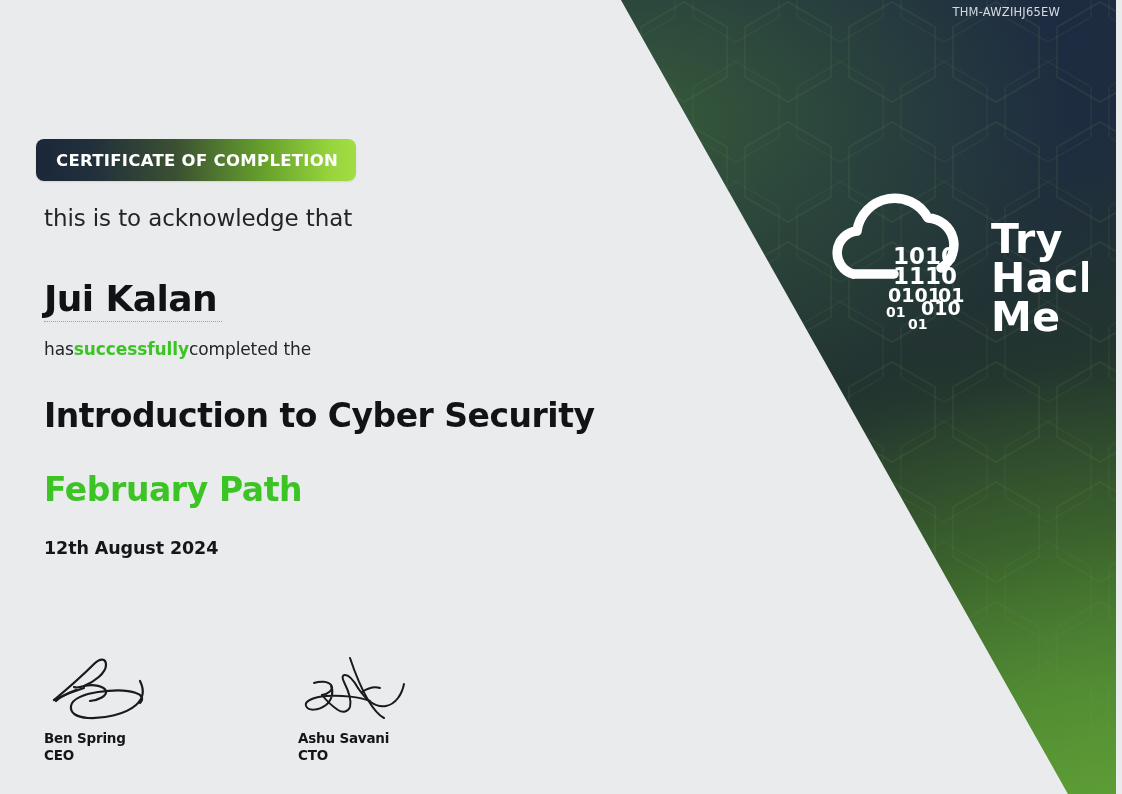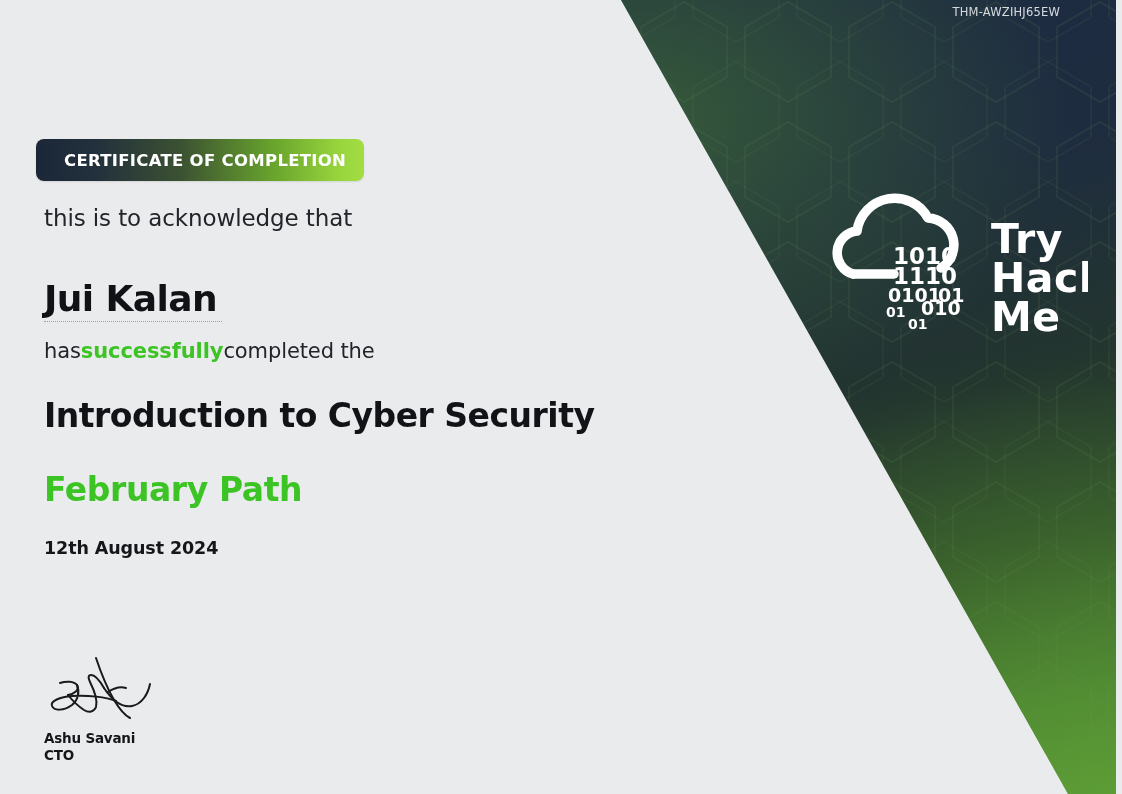--- a/index.html
+++ b/index.html
@@ -84,21 +84,21 @@
     left: 36px;
     top: 0;
     width: 700px;
   }
 
   .badge {
     position: absolute;
     left: -8px;
     top: 139px;
     height: 42px;
-    padding: 0 18px 0 28px;
+    padding: 0 18px 0 20px;
     display: flex;
     align-items: center;
     border-radius: 8px;
     background: linear-gradient(90deg, #1b2738 0%, #22303c 18%, #3b5132 44%, #68a32c 72%, #97d43c 92%, #a3dd44 100%);
     box-shadow: 0 1px 2px rgba(0,0,0,0.10);
   }
   .badge-text {
     font-family: "DejaVu Sans", sans-serif;
     font-size: 16.5px;
     font-weight: bold;
@@ -138,21 +138,21 @@
     height: 0;
     border-bottom: 1px dotted #9aa0a6;
     width: 178px;
   }
 
   .completed-line {
     position: absolute;
     left: 0px;
     top: 339px;
     font-family: "DejaVu Sans", sans-serif;
-    font-size: 21px;
+    font-size: 17px;
     color: #22242a;
     white-space: nowrap;
     letter-spacing: -0.1px;
   }
   .completed-line .hl {
     color: #3cc425;
     font-weight: bold;
   }
 
   .course-title {
@@ -298,20 +298,33 @@
     <div class="course-title">Introduction to Cyber Security</div>
 
     <div class="course-kind">February Path</div>
 
     <div class="issue-date">12th August 2024</div>
 
   </div>
 
   <div class="signatures">
 
+    <div class="sig-block">
+      <svg class="sig-mark" viewBox="0 0 120 78" xmlns="http://www.w3.org/2000/svg">
+        <g fill="none" stroke="#1a1a1a" stroke-width="2.2" stroke-linecap="round" stroke-linejoin="round">
+          <path d="M10 52 C22 42 38 28 50 16 C56 10 62 10 62 17 C62 25 50 34 40 38 C34 40 32 40 30 39"></path>
+          <path d="M40 38 C50 36 60 38 62 43 C63 48 55 52 46 53"></path>
+          <path d="M10 52 C18 48 30 43 40 40"></path>
+          <path d="M12 53 C16 49 24 45 32 42"></path>
+          <path d="M96 33 C100 41 100 50 92 57 C82 66 60 71 44 70 C32 69 26 65 27 58 C28 51 40 46 54 44 C68 42 84 42 92 45 C98 47 100 51 96 55"></path>
+        </g>
+      </svg>
+      <div class="sig-name">Ben Spring</div>
+      <div class="sig-role">CEO</div>
+    </div>
 
     <div class="sig-block">
       <svg class="sig-mark" viewBox="0 0 120 78" xmlns="http://www.w3.org/2000/svg">
         <g fill="none" stroke="#1a1a1a" stroke-width="2.0" stroke-linecap="round" stroke-linejoin="round">
           <path d="M16 35 C22 33 30 33 33 37 C36 42 30 46 24 47"></path>
           <path d="M33 37 C36 44 34 52 28 57 C20 63 10 63 8 58 C6 53 16 49 28 48 C44 47 62 49 72 53"></path>
           <path d="M24 47 C28 52 34 58 40 62 C45 65 50 64 52 59 C54 52 50 42 46 34 C44 30 44 27 47 27 C51 27 56 33 60 40"></path>
           <path d="M52 10 C56 22 62 38 70 52 C76 62 82 68 86 70"></path>
           <path d="M60 40 C68 52 78 60 88 58 C98 56 104 46 106 36"></path>
           <path d="M64 44 C70 40 76 38 82 40"></path>

